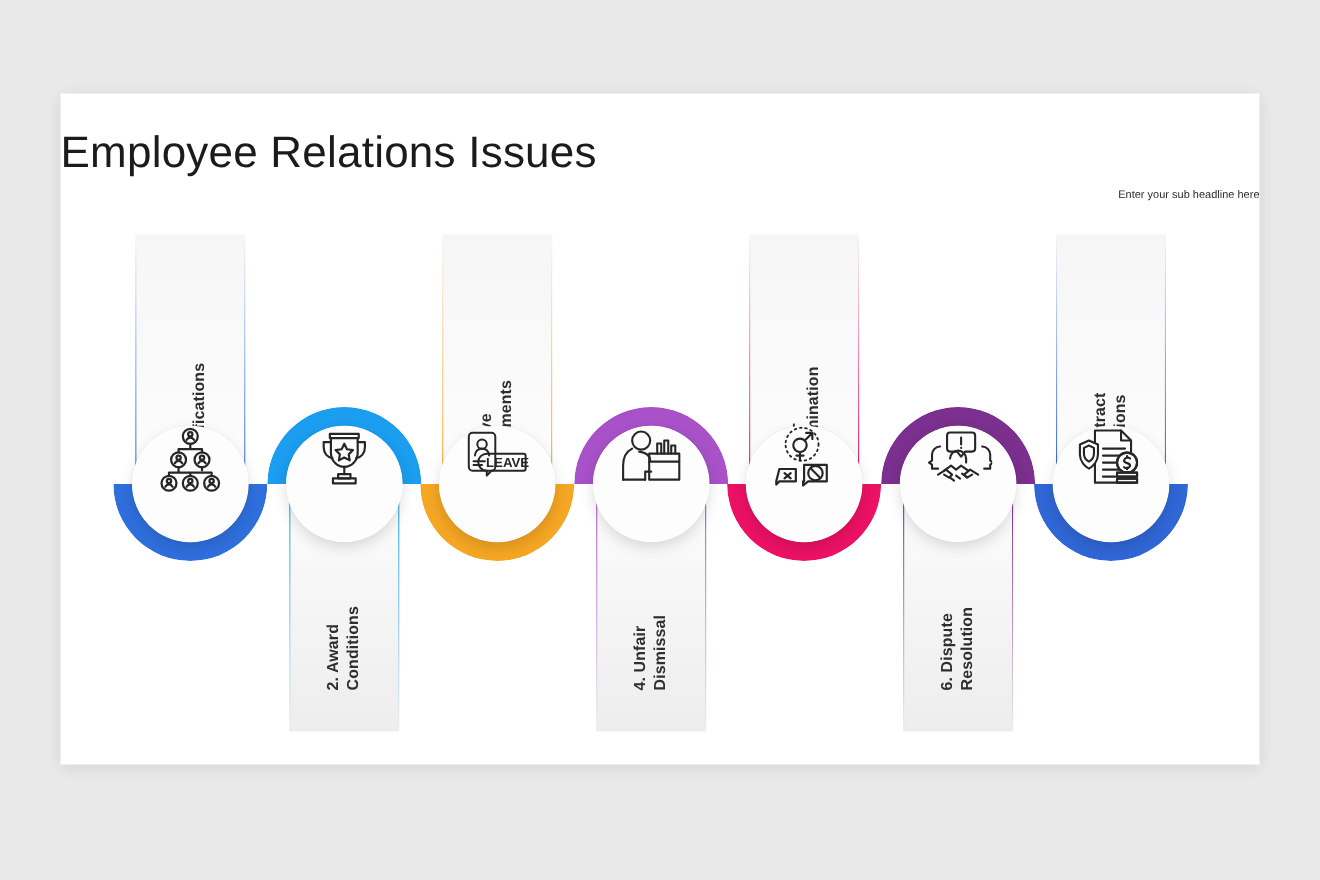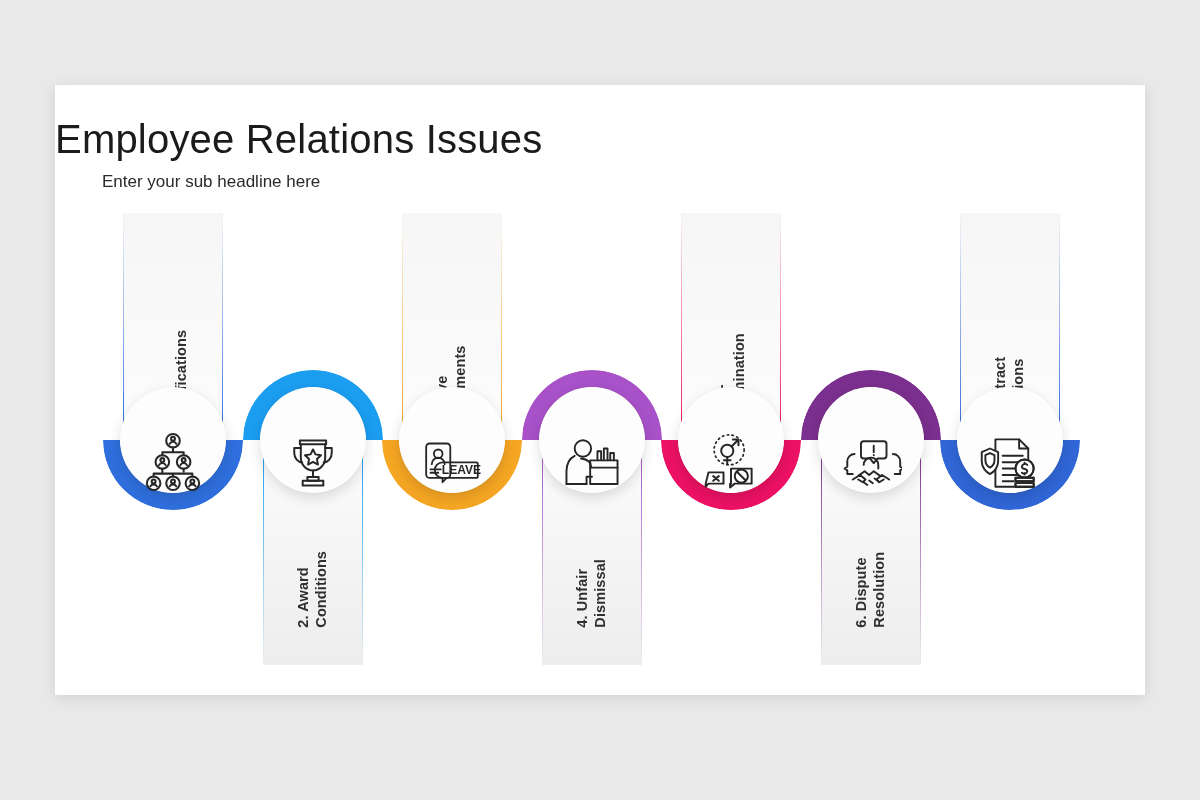--- a/index.html
+++ b/index.html
@@ -17,22 +17,22 @@
     box-shadow: 0 3px 14px rgba(0,0,0,0.10);
   }
   #title {
     position: absolute; top: 32px; left: 0; width: 100%;
     text-align: left;
     font-size: 40px; font-weight: 400; color: #1b1b1b;
     letter-spacing: 0.2px;
   }
   #subtitle {
     position: absolute; top: 87px; left: 0; width: 100%;
-    text-align: left;
-    font-size: 17px; font-weight: 400; color: #2b2b2b; margin-left: 47px;
+    text-align: right;
+    font-size: 10px; font-weight: 400; color: #2b2b2b;
   }
 
   
   .ribbon {
     position: absolute;
     width: 100px;
     background: linear-gradient(180deg, #f7f7f7 0%, #f2f2f2 55%, #ededed 100%);
   }
   .ribbon.up   { background: linear-gradient(180deg, #f6f6f6 0%, #fbfbfb 70%, #ffffff 100%); }
   .ribbon.down { background: linear-gradient(0deg,  #ededed 0%, #f6f6f6 55%, #ffffff 100%); }
@@ -65,21 +65,21 @@
     position: absolute; inset: 0;
     border-radius: 50%;
   }
   .disc {
     position: absolute;
     left: 17px; top: 17px;
     width: 106px; height: 106px;
     border-radius: 50%;
     background: #fdfdfd;
     box-shadow: 0 5px 13px rgba(0,0,0,0.13), 0 0 0 1px rgba(0,0,0,0.015);
-    display: flex; align-items: flex-end; justify-content: center;
+    display: flex; align-items: flex-start; justify-content: center;
   }
   .disc svg { display: block; }
   .icon-stroke {
     fill: none;
     stroke: #262626;
     stroke-width: 2.1;
     stroke-linecap: round;
     stroke-linejoin: round;
   }
 </style>

